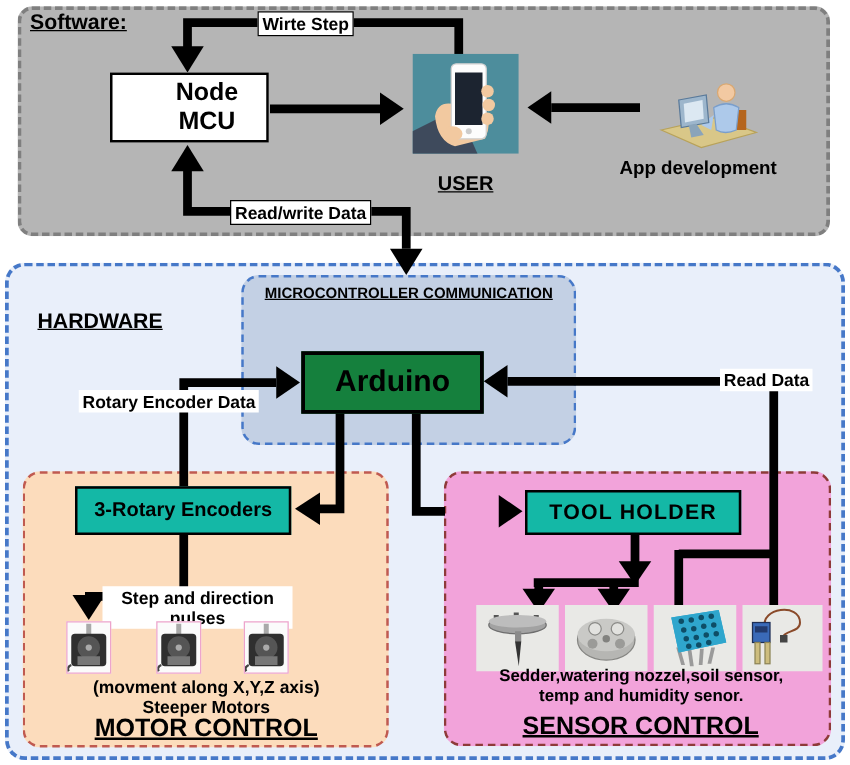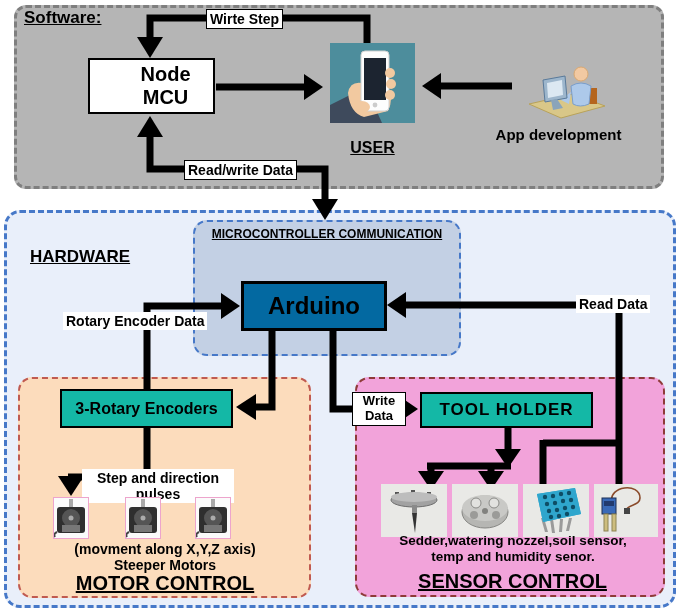--- a/index.html
+++ b/index.html
@@ -21,21 +21,21 @@
     border:2px dashed #c05a50;border-radius:14px;}
   .sensor-panel{left:355px;top:377px;width:310px;height:220px;background:#f2a3da;
     border:2px dashed #8e3a38;border-radius:14px;}
   svg.wires{position:absolute;left:0;top:0;width:680px;height:612px;pointer-events:none;}
   .wire{stroke:#000;stroke-width:7;fill:none;}
   .head{fill:#000;stroke:none;}
   
   .node-box{position:absolute;box-sizing:border-box;background:#fff;border:2px solid #000;
     display:flex;align-items:center;justify-content:center;font-weight:bold;text-align:center;}
   .lav{background:#14b8a6;}
-  .blue{background:#0369a1;border-width:3px;}
+  .blue{background:#15803d;border-width:3px;}
   
   .lbl{position:absolute;background:#fff;font-weight:bold;text-align:center;
     padding:1px 3px;line-height:1.15;white-space:nowrap;}
   .bordered{border:1px solid #000;}
   .sec-title{position:absolute;font-weight:bold;text-decoration:underline;}
   .caption{position:absolute;font-weight:bold;text-align:center;line-height:1.15;}
   .tile{position:absolute;box-sizing:border-box;}
 </style>
 </head>
 <body>
@@ -136,21 +136,20 @@
   <div class="sec-title" style="left:30px;top:247px;font-size:17px;">HARDWARE</div>
 
   <div class="sec-title caption" style="left:203px;top:228px;width:248px;font-size:12px;text-align:center;text-decoration:underline;">MICROCONTROLLER COMMUNICATION</div>
 
   <div class="node-box blue" style="left:241px;top:281px;width:146px;height:50px;font-size:24px;">Arduino</div>
 
   <div class="lbl" style="left:63px;top:312px;font-size:14px;">Rotary Encoder Data</div>
 
   <div class="lbl" style="left:576px;top:295px;font-size:14px;">Read Data</div>
 
-  <div class="lbl bordered" style="left:352px;top:392px;width:46px;font-size:13px;white-space:normal;">Write Data</div>
 
   <div class="node-box lav" style="left:60px;top:389px;width:173px;height:39px;font-size:16px;line-height:1.1;">3-Rotary Encoders</div>
 
   <div class="lbl" style="left:82px;top:437px;width:146px;font-size:14px;white-space:normal;margin-top:32px;">Step and direction pulses</div>
 
   <div class="tile" style="left:53px;top:497px;width:36px;height:42px;border:1px solid #eda4cc;background:#fbfbfb;">
     <svg width="34" height="40" viewBox="0 0 34 40">
       <rect x="15" y="1" width="4" height="9" fill="#a9a9a9"></rect>
       <rect x="3" y="9" width="28" height="26" rx="3" fill="#2f2f2f"></rect>
       <circle cx="17" cy="20" r="9" fill="#555"></circle>

